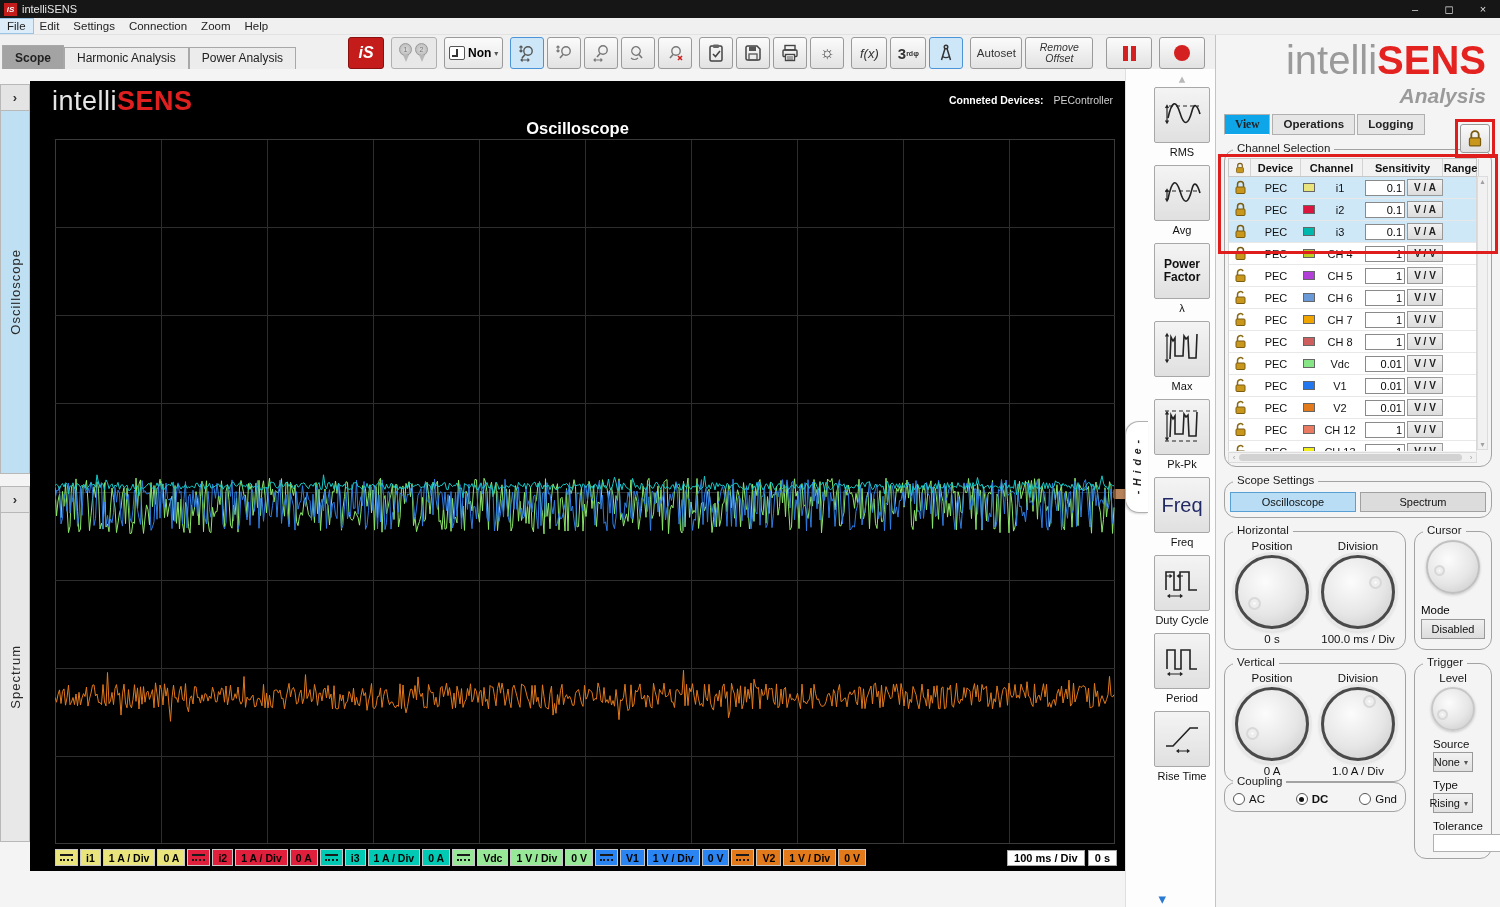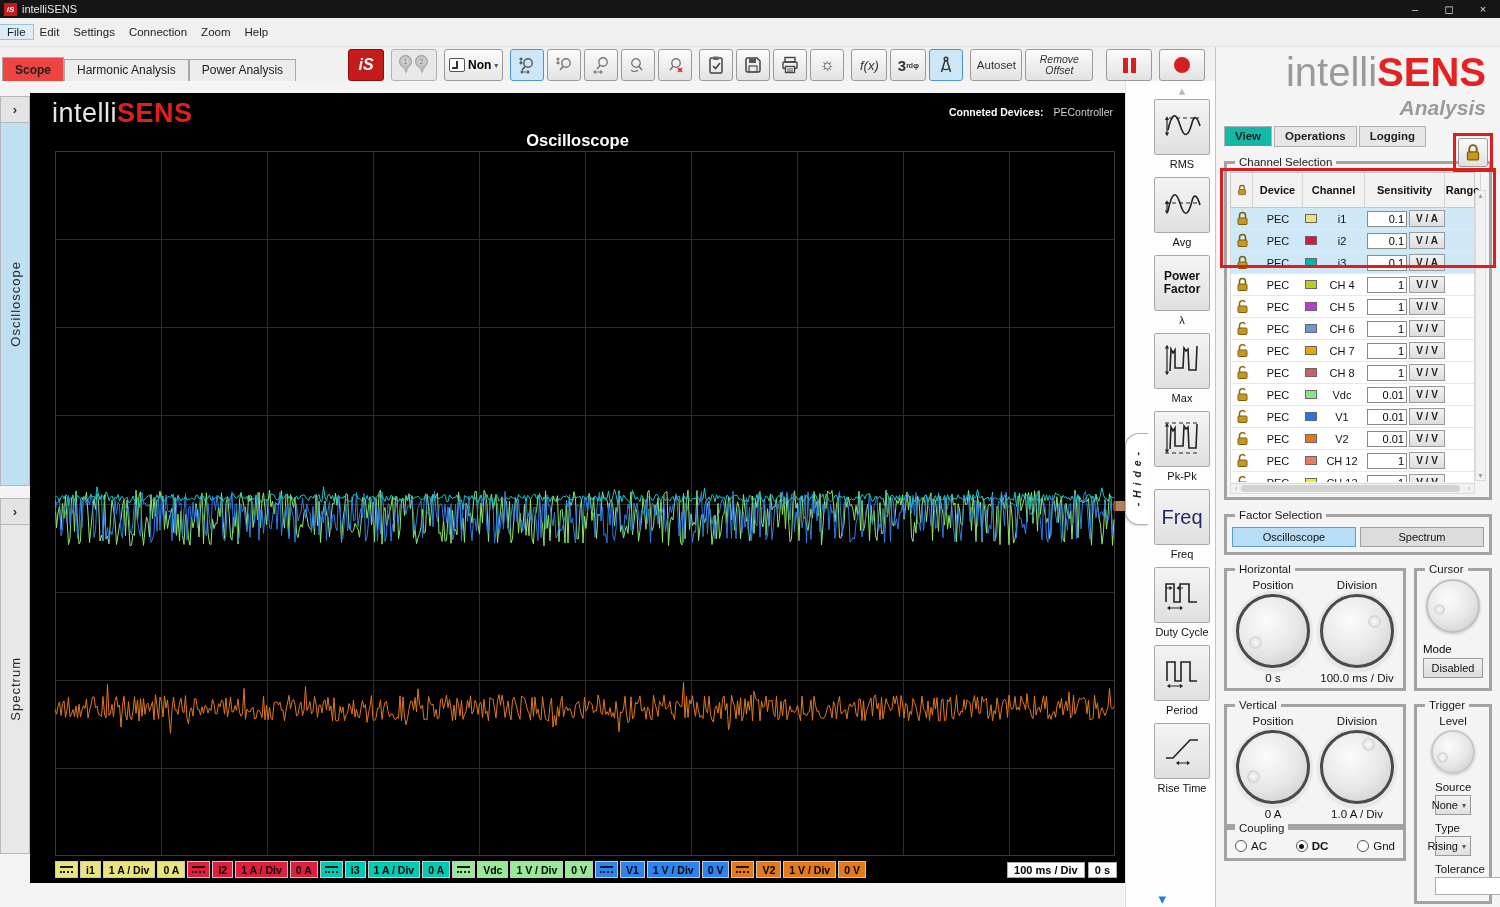--- a/index.html
+++ b/index.html
@@ -6,33 +6,33 @@
   html,body { width:1500px; height:907px; overflow:hidden; background:#f0f0f0; }
   .app { width:1500px; height:907px; display:flex; flex-direction:column; position:relative; }
 
   
   .titlebar { height:18px; background:#161616; display:flex; align-items:center; color:#e8e8e8; font-size:11px; padding-left:4px; flex:0 0 auto; }
   .app-icon { width:13px; height:13px; background:#c41b1b; color:#fff; font-size:8px; font-weight:bold; font-style:italic; display:flex; align-items:center; justify-content:center; margin-right:5px; }
   .win-btns { margin-left:auto; display:flex; }
   .win-btn { width:34px; height:18px; display:flex; align-items:center; justify-content:center; color:#ddd; font-size:11px; }
 
   
-  .menubar { height:29px; background:#f0f0f0; display:flex; align-items:center; font-size:11.5px; color:#222; flex:0 0 auto; border-bottom:1px solid #e2e2e2; }
+  .menubar { height:17px; background:#f0f0f0; display:flex; align-items:center; font-size:11.5px; color:#222; flex:0 0 auto; border-bottom:1px solid #e2e2e2; }
   .menu-item { padding:1px 7px; }
   .menu-item.active { background:#dcecf8; outline:1px solid #98c4e8; }
 
   
   .body-row { flex:1 1 auto; display:flex; height:854px; }
   .left-col { width:1215px; display:flex; flex-direction:column; }
 
   
   .tabtool { height:34px; background:#f0f0f0; display:flex; align-items:flex-end; position:relative; flex:0 0 auto; }
   .main-tabs { display:flex; align-items:flex-end; margin-left:2px; }
   .mtab { font-size:12px; padding:3px 12px 4px; border:1px solid #a8a8a8; border-bottom:none; background:#ececec; color:#222; margin-right:0px; }
-  .mtab.active { background:#ef4444; font-weight:bold; padding-top:5px; position:relative; z-index:2; }
+  .mtab.active { background:#a3a3a3; font-weight:bold; padding-top:5px; position:relative; z-index:2; }
   .toolbar { position:absolute; left:348px; top:2px; display:flex; align-items:center; gap:7px; }
   .tbtn { height:32px; min-width:34px; border:1px solid #9a9a9a; border-radius:3px; background:linear-gradient(#fbfbfb,#e2e2e2); display:flex; align-items:center; justify-content:center; font-size:11px; color:#333; padding:0 3px; }
   .tbtn.active { background:#cde7f8; border-color:#4b94d8; }
   .tbtn.logo { background:#c41b1b; color:#fff; width:36px; font-weight:bold; font-style:italic; font-size:16px; border-color:#8a0f0f; }
   .tgroup { display:flex; gap:3px; }
   .pin-box { height:32px; width:46px; border:1px solid #b0b0b0; border-radius:3px; background:#e8e8e8; display:flex; align-items:center; justify-content:center; gap:2px; }
   .pin { width:14px; height:20px; position:relative; }
   .pin .head { width:13px; height:13px; border-radius:50%; background:radial-gradient(#dcdcdc,#b4b4b4); border:1px solid #999; color:#777; font-size:7px; display:flex; align-items:center; justify-content:center; }
   .pin .tip { position:absolute; left:3.5px; top:12px; width:0; height:0; border-left:3px solid transparent; border-right:3px solid transparent; border-top:7px solid #b8b8b8; }
   .nonbox { height:32px; border:1px solid #9a9a9a; border-radius:3px; background:linear-gradient(#fbfbfb,#e6e6e6); display:flex; align-items:center; padding:0 4px; gap:3px; }
@@ -97,33 +97,33 @@
   .hide-tab .vtext { font-size:10.5px; font-weight:bold; font-style:italic; letter-spacing:1px; color:#222; }
 
   
   .right-panel { width:285px; flex:0 0 auto; background:#f4f4f4; border-left:1px solid #c4c4c4; position:relative; padding:2px 8px 0; }
   .panel-logo { text-align:right; padding:4px 6px 0 0; line-height:38px; }
   .panel-logo .li { font-size:40px; color:#9a9a9a; }
   .panel-logo .ls { font-size:40px; color:#e42320; font-weight:bold; }
   .panel-sub { text-align:right; font-size:21px; font-weight:bold; font-style:italic; color:#9a9a9a; margin-top:-4px; padding-right:6px; }
   .panel-tabs { display:flex; gap:2px; margin-top:6px; }
   .ptab { font-size:11.5px; font-weight:bold; color:#222; background:#e6e6e6; border:1px solid #b0b0b0; padding:3px 10px 4px; }
-  .ptab.active { background:#14b8a6; border-bottom-color:#fff; }
-
-  .group { border:3px solid #a3a3a3; position:relative; border-radius:0; }
+  .ptab.active { background:#0ea5e9; border-bottom-color:#fff;font-family:Liberation Serif, serif; }
+
+  .group { border:1px solid #a3a3a3; position:relative; border-radius:12px; }
   .group-title { position:absolute; top:-8px; left:8px; background:#f4f4f4; padding:0 4px; font-size:11.5px; color:#1a1a1a; }
 
   .chan-group { margin-top:14px; padding:8px 3px 3px; }
   .lock-btn { position:absolute; top:-26px; right:1px; width:30px; height:29px; border:1px solid #999; border-radius:3px; background:linear-gradient(#fafafa,#e0e0e0); display:flex; align-items:center; justify-content:center; }
   .ann { position:absolute; border:3px solid #e01d1d; pointer-events:none; z-index:5; }
   #ann-lock { top:-31px; right:-4px; width:40px; height:39px; }
   #ann-rows { left:-7px; right:-7px; top:4px; height:100px; }
 
   .chan-table { margin-right:11px; }
-  .thead { display:grid; grid-template-columns:22px 50px 62px 80px 36px; background:#f2f2f2; border:1px solid #c8c8c8; height:36px; align-items:center; font-size:11px; font-weight:bold; color:#111; }
+  .thead { display:grid; grid-template-columns:22px 50px 62px 80px 36px; background:#f2f2f2; border:1px solid #c8c8c8; height:19px; align-items:center; font-size:11px; font-weight:bold; color:#111; }
   .thead span { text-align:center; border-right:1px solid #d4d4d4; height:100%; display:flex; align-items:center; justify-content:center; overflow:hidden; white-space:nowrap; }
   .tbody { height:274px; overflow:hidden; border-left:1px solid #d8d8d8; border-right:1px solid #d8d8d8; background:#fff; }
   .trow { display:grid; grid-template-columns:22px 50px 16px 46px 44px 36px 30px; height:22px; align-items:center; border-bottom:1px solid #e8e8e8; background:#fff; }
   .trow.sel { background:#cfe8f8; }
   .trow .c { display:flex; align-items:center; justify-content:center; font-size:11px; color:#111; }
   .trow .sw { width:12px; height:9px; border:1px solid #666; justify-self:center; }
   .sens { width:40px; height:16px; border:1px solid #8a8a8a; font-size:11px; text-align:right; padding-right:2px; background:#fff; }
   .unit { width:40px; height:17px; border:1px solid #999; background:linear-gradient(#f2f2f2,#ddd); font-size:10px; font-weight:bold; color:#222;text-align:center; }
   .vscroll { position:absolute; right:3px; top:26px; bottom:16px; width:11px; background:#f1f1f1; border:1px solid #dcdcdc; display:flex; flex-direction:column; justify-content:space-between; align-items:center; font-size:8px; color:#a0a0a0; }
   .hscroll { height:11px; margin:1px 11px 0 0; background:#f1f1f1; border:1px solid #dcdcdc; display:flex; align-items:center; font-size:8px; color:#a0a0a0; position:relative; }
@@ -788,21 +788,21 @@
             <span>▾</span>
           </div>
         <div class="hscroll">
             <span class="ar">‹</span>
             <span class="hthumb"></span>
             <span class="ar right">›</span>
           </div>
       </div>
 
       <div class="group scopesel-group">
-        <span class="group-title">Factor Selection</span>
+        <span class="group-title">Scope Settings</span>
         <div class="ss-row">
           <button class="ss-btn active">Oscilloscope</button>
           <button class="ss-btn">Spectrum</button>
         </div>
       </div>
 
       <div class="ctl-row">
         <div class="group knob-group">
           <span class="group-title">Horizontal</span>
           <div class="knob-pair">

